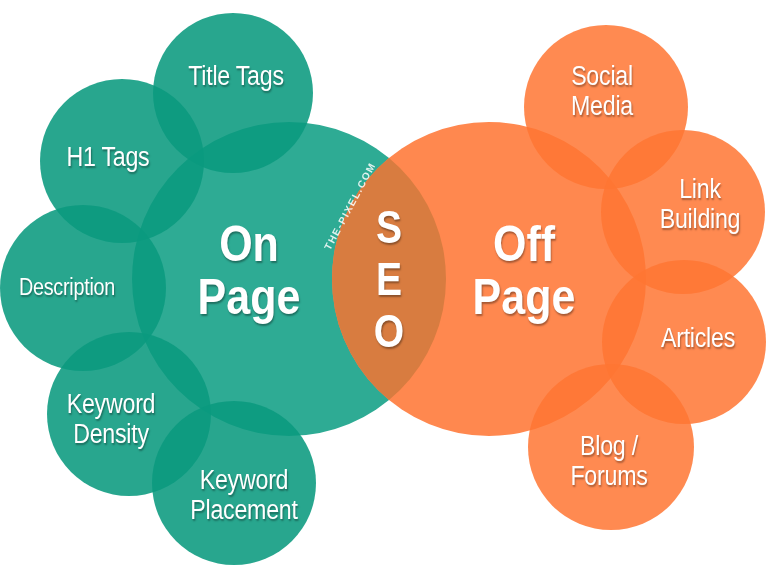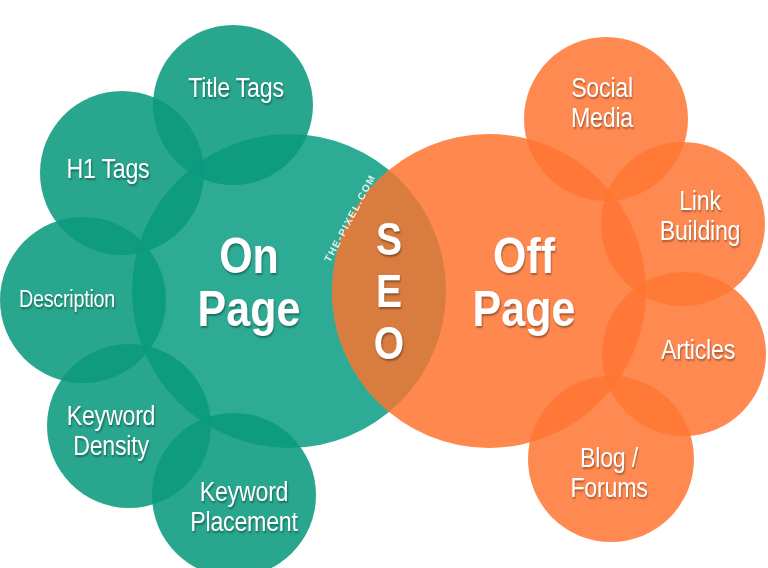--- a/index.html
+++ b/index.html
@@ -1,18 +1,18 @@
 <!DOCTYPE html>
 <html><head>
 <meta charset="utf-8">
 <style>
   html, body { margin: 0; padding: 0; background: #ffffff; }
   body { width: 768px; height: 568px; overflow: hidden; position: relative;
          font-family: "Liberation Sans", "DejaVu Sans", sans-serif; }
-  #stage { position: absolute; left: 0; top: 0; width: 768px; height: 414px; margin-top: 12px; }
+  #stage { position: absolute; left: 0; top: 0; width: 768px; height: 414px; }
   svg { display: block; }
   .lbl { position: absolute; color: #ffffff; text-align: center;
          font-family: "Liberation Sans", "DejaVu Sans", sans-serif;
          text-shadow: 1px 2px 2px rgba(0,0,0,0.35);
          transform: translate(-50%, -50%) scaleX(0.86);
          white-space: nowrap; line-height: 1.12; letter-spacing: -0.3px; }
   .small { font-size: 27px; }
   .small.desc { font-size: 23px; }
   .big { font-size: 50px; font-weight: bold; line-height: 1.05; letter-spacing: 0; }
   .seo { position: absolute; color: #fff; font-weight: bold; font-size: 46px;

